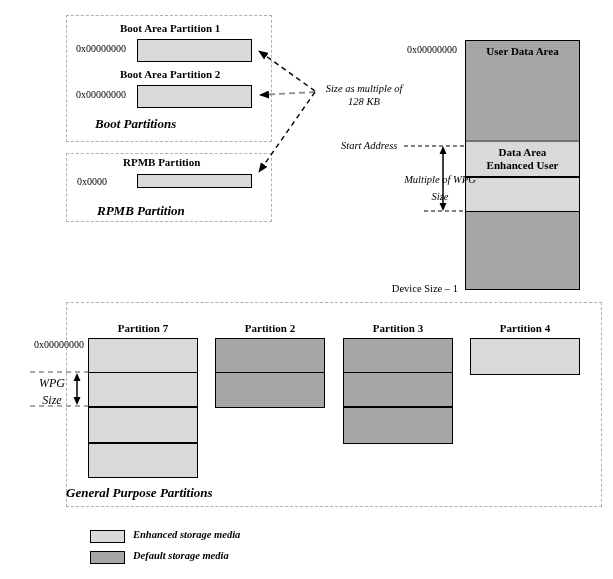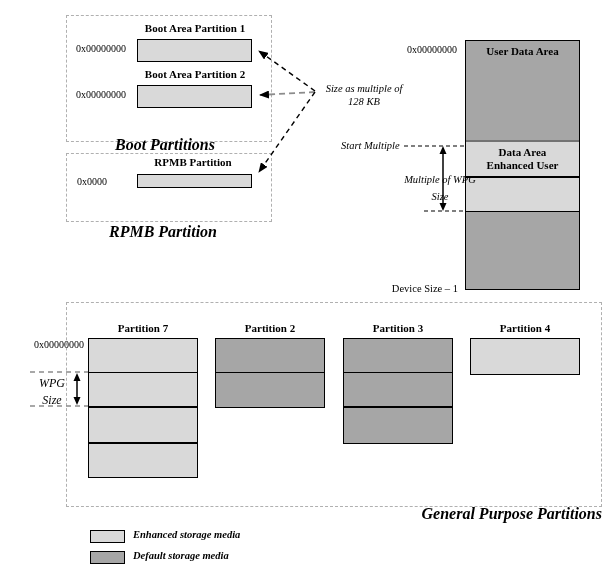--- a/index.html
+++ b/index.html
@@ -4,23 +4,23 @@
 <style>
   html,body { margin:0; padding:0; background:#ffffff; }
   .canvas {
     position:relative; width:613px; height:579px; background:#ffffff;
     font-family:"Liberation Serif", serif; color:#000; overflow:hidden;
   }
   .dashed-box { position:absolute; border:1px dashed var(--dash,#b0b0b0); box-sizing:border-box; }
   .rect { position:absolute; border:1px solid #000; box-sizing:border-box; }
   .fill-light { background:var(--light,#d9d9d9); }
   .fill-dark  { background:var(--dark,#a6a6a6); }
-  .title { position:absolute; font-weight:bold; font-size:11px; text-align:center; white-space:nowrap; }
+  .title { position:absolute; font-weight:bold; font-size:11px; white-space:nowrap; }
   .addr  { position:absolute; font-size:10px; white-space:nowrap; }
-  .caption { position:absolute; font-weight:bold; font-style:italic; font-size:16px; text-align:right; white-space:nowrap;margin-top:20px; }
+  .caption { position:absolute; font-weight:bold; font-style:italic; font-size:13px; text-align:left; white-space:nowrap; }
   .annot { position:absolute; font-style:italic; font-size:10.5px; white-space:nowrap; }
   .plain { position:absolute; font-size:10.5px; white-space:nowrap; }
 
   .column { position:absolute; left:465px; top:40px; width:115px; height:250px;
             border:1px solid #000; box-sizing:border-box; }
   .column .seg { box-sizing:border-box; width:100%; font-weight:bold; font-size:11px;
                  text-align:center; line-height:13px; }
   .seg-a { height:101px; border-bottom:2px solid #737373; padding-top:4px; }
   .seg-b { height:36px;  border-bottom:2px solid #000; padding-top:4px; }
   .seg-c { height:34px;  border-bottom:1px solid #000; }
@@ -70,21 +70,21 @@
     <div class="seg seg-a fill-dark">
       <div>User Data Area</div>
     </div>
     <div class="seg seg-b fill-light">
       <div>Data Area</div>
       <div>Enhanced User</div>
     </div>
     <div class="seg seg-c fill-light"></div>
     <div class="seg seg-d fill-dark"></div>
   </div>
-  <div class="annot" style="left:341px; top:140px;">Start Multiple</div>
+  <div class="annot" style="left:341px; top:140px;">Start Address</div>
   <div class="annot" style="left:352px; top:171px; width:80px; text-align:center; line-height:17px;margin-left:48px;">
     <div>Multiple of WPG</div>
     <div>Size</div>
   </div>
   <div class="plain" style="left:388px; top:283px; width:70px; text-align:right;">Device Size – 1</div>
 
   <div class="dashed-box" style="left:66px; top:302px; width:536px; height:205px;"></div>
 
   <div class="ptitle" style="left:88px;">Partition 7</div>
   <div class="ptitle" style="left:215px;">Partition 2</div>

